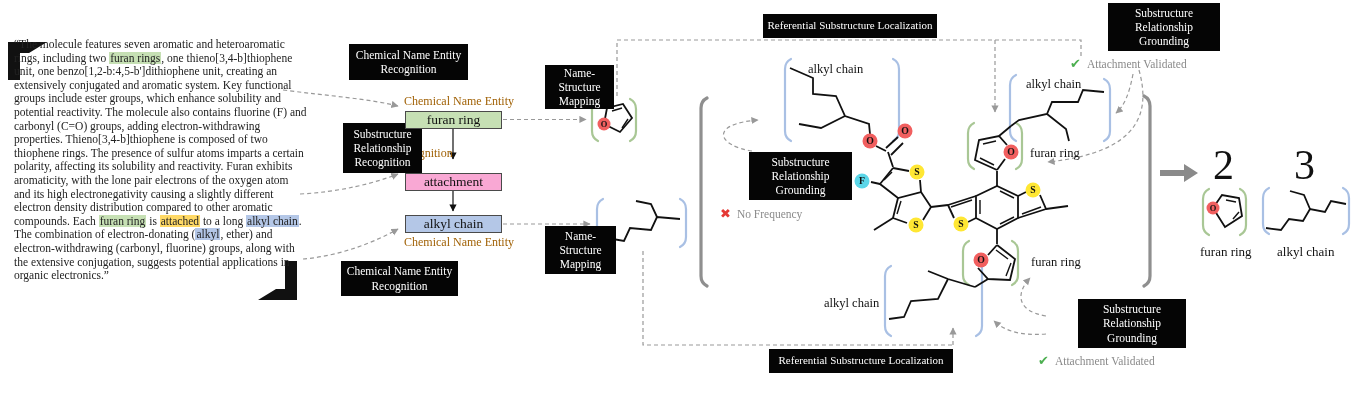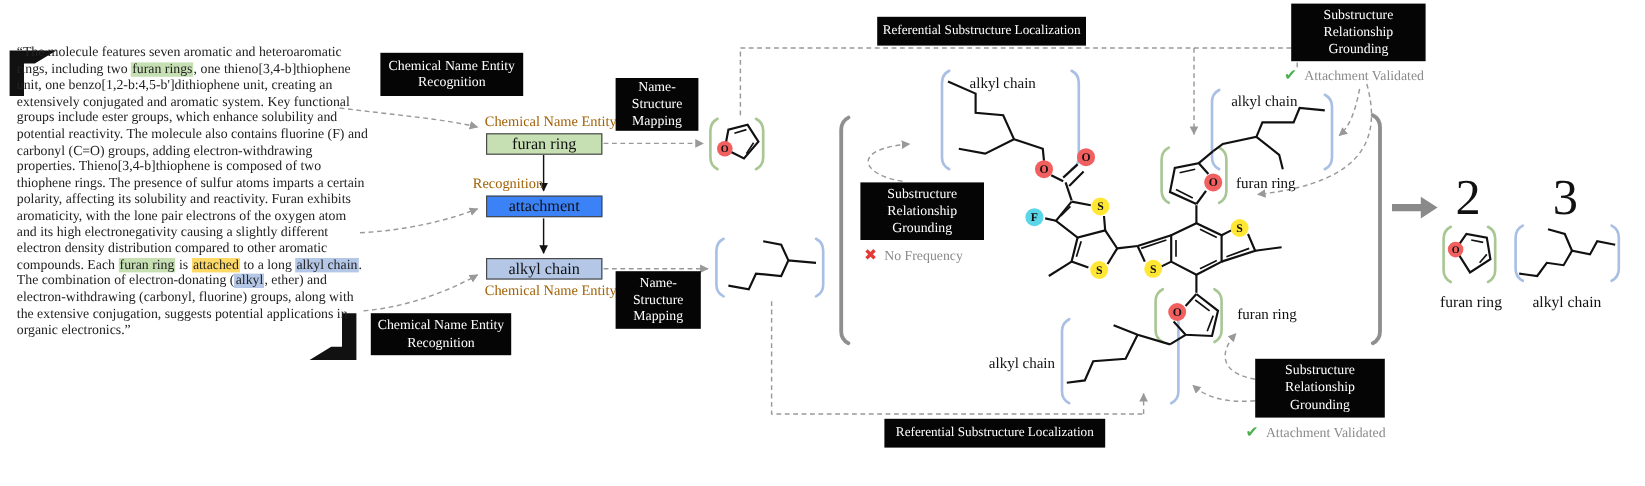--- a/index.html
+++ b/index.html
@@ -1,21 +1,21 @@
 <!DOCTYPE html>
 <html><head>
 <meta charset="utf-8">
 <style>
   html,body{margin:0;padding:0;background:#fff;}
   #root{position:relative;width:1371px;height:405px;background:#fff;overflow:hidden;
         font-family:"Liberation Serif", serif;color:#111;}
   svg{position:absolute;left:0;top:0;}
   .black-box{position:absolute;background:#050505;color:#fff;display:flex;align-items:center;
              justify-content:center;text-align:center;font-size:11.5px;line-height:1.22;
-             padding:2px 4px;box-sizing:border-box;z-index:3;}
+             padding:2px 4px;box-sizing:border-box;z-index:3;margin-left:32px;}
   .flow-box{position:absolute;border:1px solid #4a4a4a;display:flex;align-items:center;
             justify-content:center;font-size:13.5px;z-index:3;box-sizing:border-box;}
   .gray-label{position:absolute;color:#a16207;font-size:12px;white-space:nowrap;z-index:2;}
   .mol-label{position:absolute;color:#111;font-size:12.5px;white-space:nowrap;z-index:2;}
   .status{position:absolute;font-size:11.5px;color:#8a8a8a;white-space:nowrap;z-index:3;
           display:flex;align-items:center;gap:6px;}
   .status .mark{font-family:"DejaVu Sans", sans-serif;font-size:13px;font-weight:bold;}
   .big-num{position:absolute;font-size:42px;color:#111;z-index:2;}
   .quote-text{position:absolute;left:14px;top:38px;width:293px;font-size:11.5px;
               line-height:13.6px;color:#222;z-index:2;text-align:left;}
@@ -193,31 +193,32 @@
       </g>
     <g id="atoms-panel">
         <circle cx="1213" cy="208" r="6.5" fill="#f15f5f" stroke="none"></circle>
         <text x="1213" y="210.73" text-anchor="middle" font-size="8.450000000000001" font-weight="bold" font-family="&quot;Liberation Serif&quot;, serif" fill="#111">O</text>
       </g>
   </svg>
 
   <div class="quote-text"><span>“The molecule features seven aromatic and heteroaromatic rings, including two </span><span class="hl" style="background: rgb(198, 224, 180);">furan rings</span><span>, one thieno[3,4-b]thiophene unit, one benzo[1,2-b:4,5-b']dithiophene unit, creating an extensively conjugated and aromatic system. Key functional groups include ester groups, which enhance solubility and potential reactivity. The molecule also contains fluorine (F) and carbonyl (C=O) groups, adding electron-withdrawing properties. Thieno[3,4-b]thiophene is composed of two thiophene rings.  The presence of sulfur atoms imparts a certain polarity, affecting its solubility and reactivity. Furan exhibits aromaticity, with the lone pair electrons of the oxygen atom and its high electronegativity causing a slightly different electron density distribution compared to other aromatic compounds. Each </span><span class="hl" style="background: rgb(198, 224, 180);">furan ring</span><span> is </span><span class="hl" style="background: rgb(255, 217, 102);">attached</span><span> to a long </span><span class="hl" style="background: rgb(180, 199, 231);">alkyl chain</span><span>. The combination of electron-donating (</span><span class="hl" style="background: rgb(180, 199, 231);">alkyl</span><span>, ether) and electron-withdrawing (carbonyl, fluorine) groups, along with the extensive conjugation, suggests potential applications in organic electronics.”</span></div>
 
   <div class="black-box" style="left:317px;top:44px;width:119px;height:36px;">Chemical Name Entity Recognition</div>
+  <div class="black-box" style="left:311px;top:123px;width:79px;height:50px;">Substructure Relationship Recognition</div>
   <div class="black-box" style="left:309px;top:261px;width:117px;height:35px;">Chemical Name Entity Recognition</div>
   <div class="black-box" style="left:513px;top:65px;width:69px;height:44px;">Name-Structure Mapping</div>
   <div class="black-box" style="left:513px;top:226px;width:71px;height:48px;">Name-Structure Mapping</div>
   <div class="black-box" style="left:731px;top:14px;width:174px;height:24px;font-size:11px;">Referential Substructure Localization</div>
   <div class="black-box" style="left:737px;top:349px;width:184px;height:24px;font-size:11px;">Referential Substructure Localization</div>
   <div class="black-box" style="left:1076px;top:3px;width:112px;height:48px;">Substructure Relationship Grounding</div>
   <div class="black-box" style="left:717px;top:152px;width:103px;height:48px;">Substructure Relationship Grounding</div>
   <div class="black-box" style="left:1046px;top:299px;width:108px;height:49px;">Substructure Relationship Grounding</div>
 
   <div class="flow-box" style="left: 405px; top: 111px; width: 97px; height: 18px; background: rgb(198, 224, 180);">furan ring</div>
-  <div class="flow-box" style="left: 405px; top: 163px; width: 97px; height: 18px; background: #3b82f6;">attachment</div>
+  <div class="flow-box" style="left: 405px; top: 173px; width: 97px; height: 18px; background: #f9a8d4;">attachment</div>
   <div class="flow-box" style="left: 405px; top: 215px; width: 97px; height: 18px; background: rgb(180, 199, 231);">alkyl chain</div>
 
   <div class="gray-label" style="left:404px;top:94px;">Chemical Name Entity</div>
   <div class="gray-label" style="left:394px;top:146px;">Recognition</div>
   <div class="gray-label" style="left:404px;top:235px;">Chemical Name Entity</div>
 
   <div class="mol-label" style="left:808px;top:62px;">alkyl chain</div>
   <div class="mol-label" style="left:1026px;top:77px;">alkyl chain</div>
   <div class="mol-label" style="left:1030px;top:146px;">furan ring</div>
   <div class="mol-label" style="left:1031px;top:255px;">furan ring</div>

